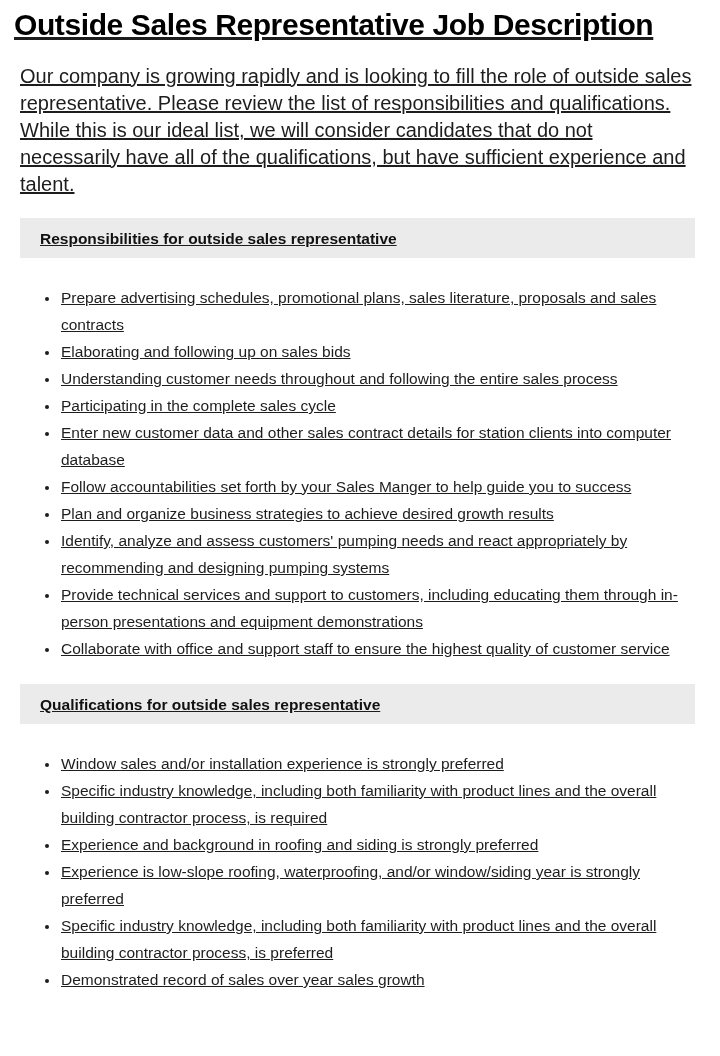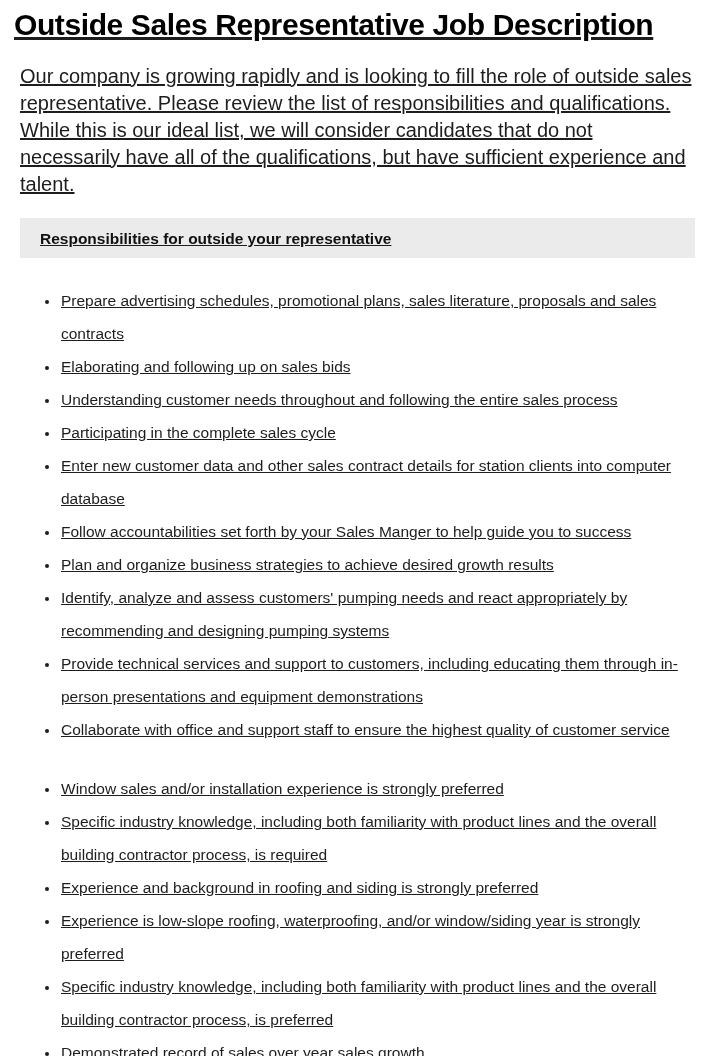--- a/index.html
+++ b/index.html
@@ -40,21 +40,21 @@
     font-size: 15.5px;
     font-weight: bold;
     color: #111111;
     line-height: 19px;
   }
   ul.bullet-list {
     margin: 26px 25px 22px 20px;
     padding: 0 0 0 40px;
     list-style: disc outside;
     font-size: 15.5px;
-    line-height: 33px;
+    line-height: 27px;
     color: #1d1d1d;
   }
   ul.bullet-list li {
     padding-left: 1px;
   }
   ul.bullet-list li::marker {
     color: #1d1d1d;
     font-size: 14px;
   }
 </style>
@@ -62,37 +62,40 @@
 <body>
 
 <main class="doc">
 
   <h1 class="page-title">Outside Sales Representative Job Description</h1>
 
   <p class="intro">Our company is growing rapidly and is looking to fill the role of outside sales representative. Please review the list of responsibilities and qualifications. While this is our ideal list, we will consider candidates that do not necessarily have all of the qualifications, but have sufficient experience and talent.</p>
 
   <section>
     <header class="section-header">
-      <span>Responsibilities for outside your representative</span>
+      <span>Responsibilities for outside sales representative</span>
     </header>
     <ul class="bullet-list">
         <li>Prepare advertising schedules, promotional plans, sales literature, proposals and sales contracts</li>
         <li>Elaborating and following up on sales bids</li>
         <li>Understanding customer needs throughout and following the entire sales process</li>
         <li>Participating in the complete sales cycle</li>
         <li>Enter new customer data and other sales contract details for station clients into computer database</li>
         <li>Follow accountabilities set forth by your Sales Manger to help guide you to success</li>
         <li>Plan and organize business strategies to achieve desired growth results</li>
         <li>Identify, analyze and assess customers' pumping needs and react appropriately by recommending and designing pumping systems</li>
         <li>Provide technical services and support to customers, including educating them through in-person presentations and equipment demonstrations</li>
         <li>Collaborate with office and support staff to ensure the highest quality of customer service</li>
       </ul>
   </section>
 
   <section>
+    <header class="section-header">
+      <span>Qualifications for outside sales representative</span>
+    </header>
     <ul class="bullet-list">
         <li>Window sales and/or installation experience is strongly preferred</li>
         <li>Specific industry knowledge, including both familiarity with product lines and the overall building contractor process, is required</li>
         <li>Experience and background in roofing and siding is strongly preferred</li>
         <li>Experience is low-slope roofing, waterproofing, and/or window/siding year is strongly preferred</li>
         <li>Specific industry knowledge, including both familiarity with product lines and the overall building contractor process, is preferred</li>
         <li>Demonstrated record of sales over year sales growth</li>
       </ul>
   </section>
 

